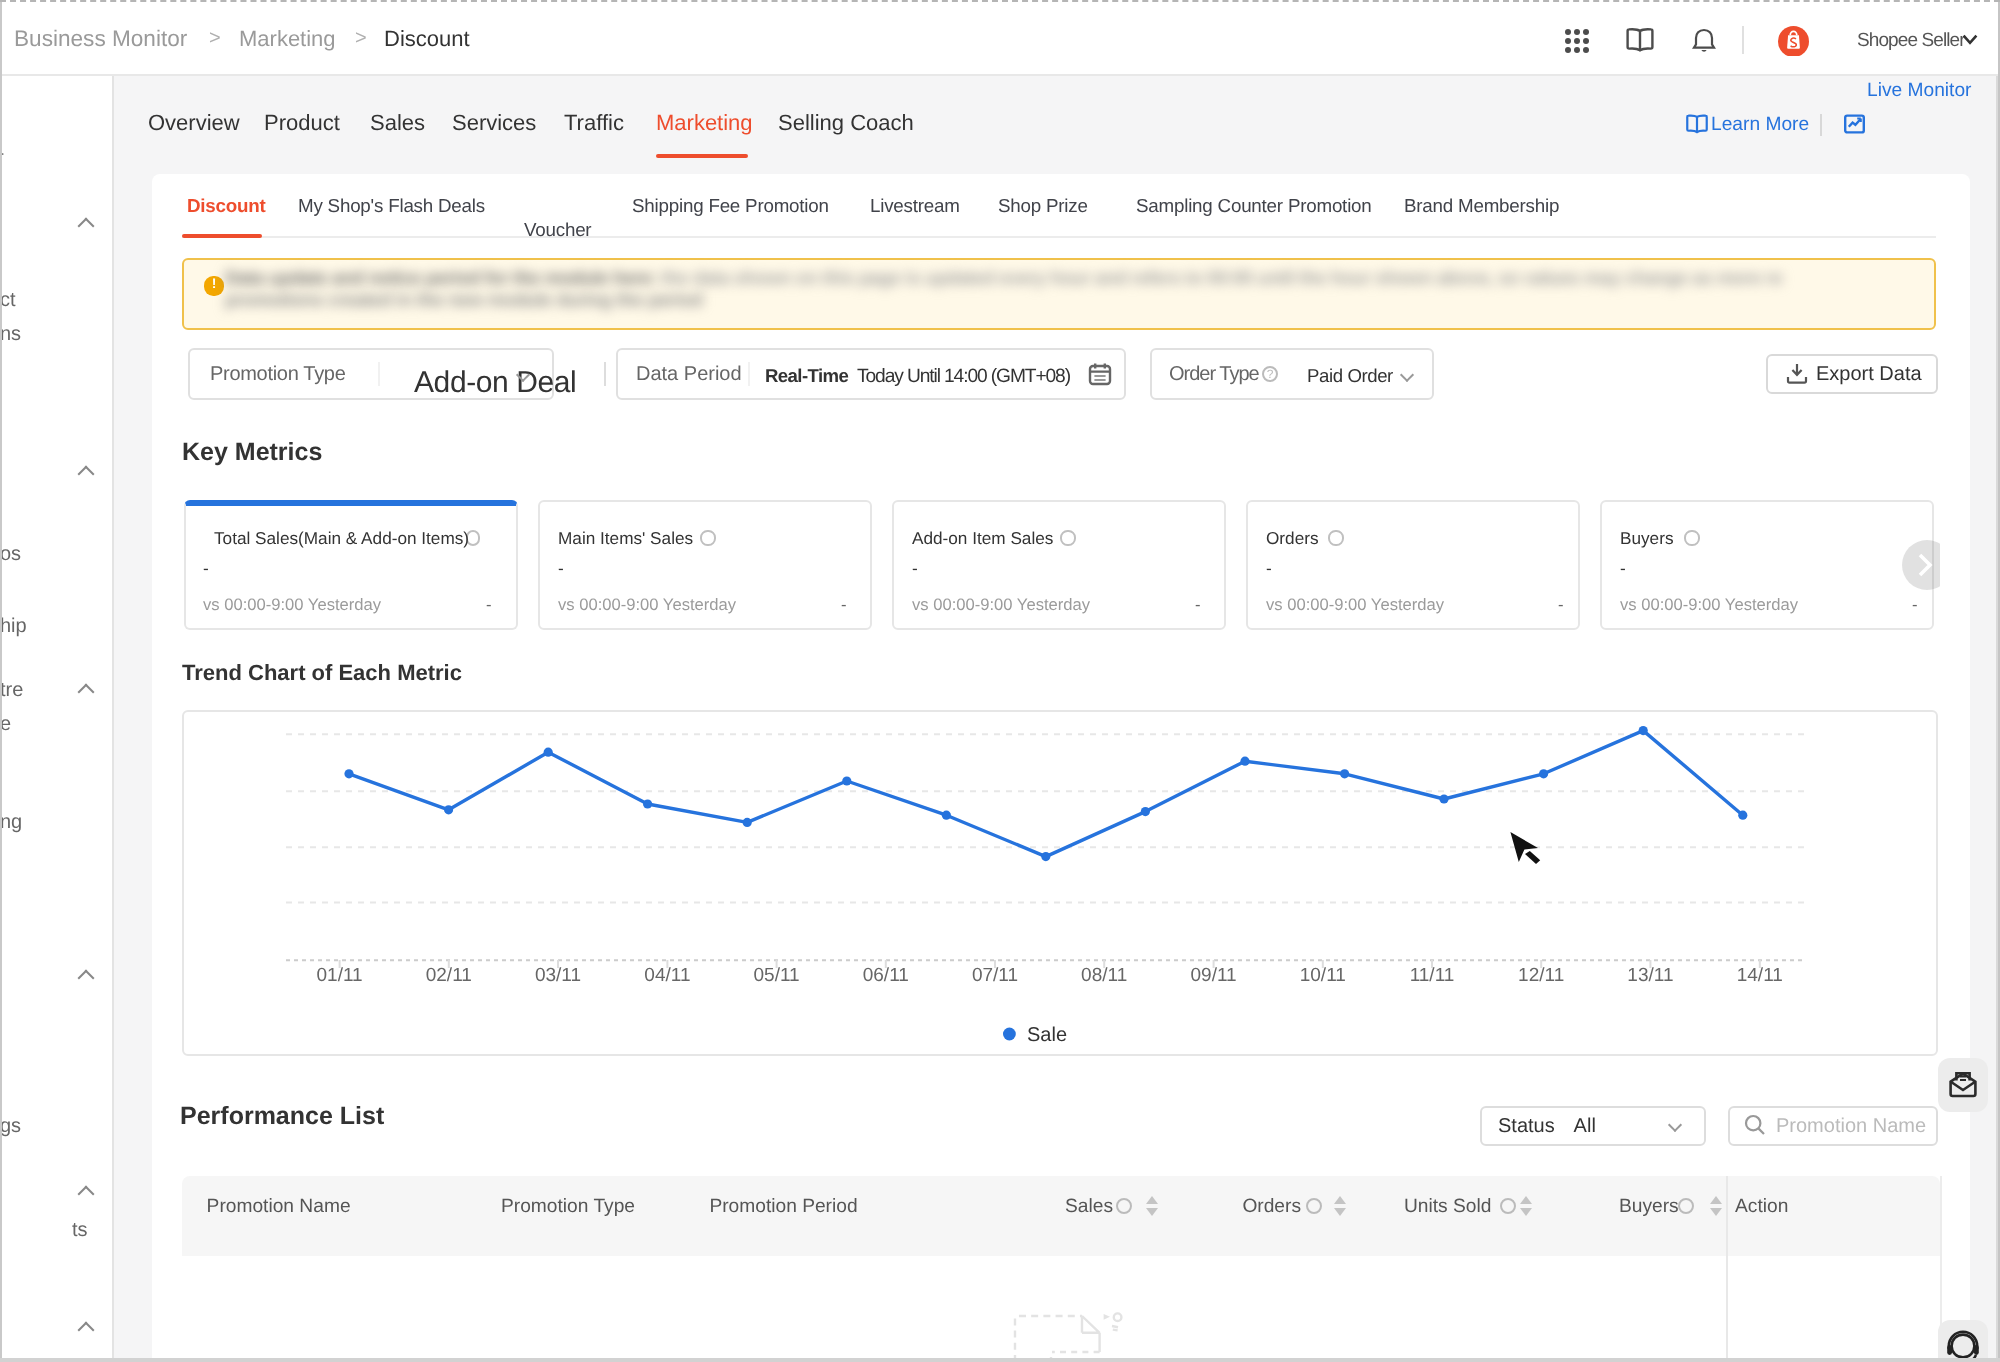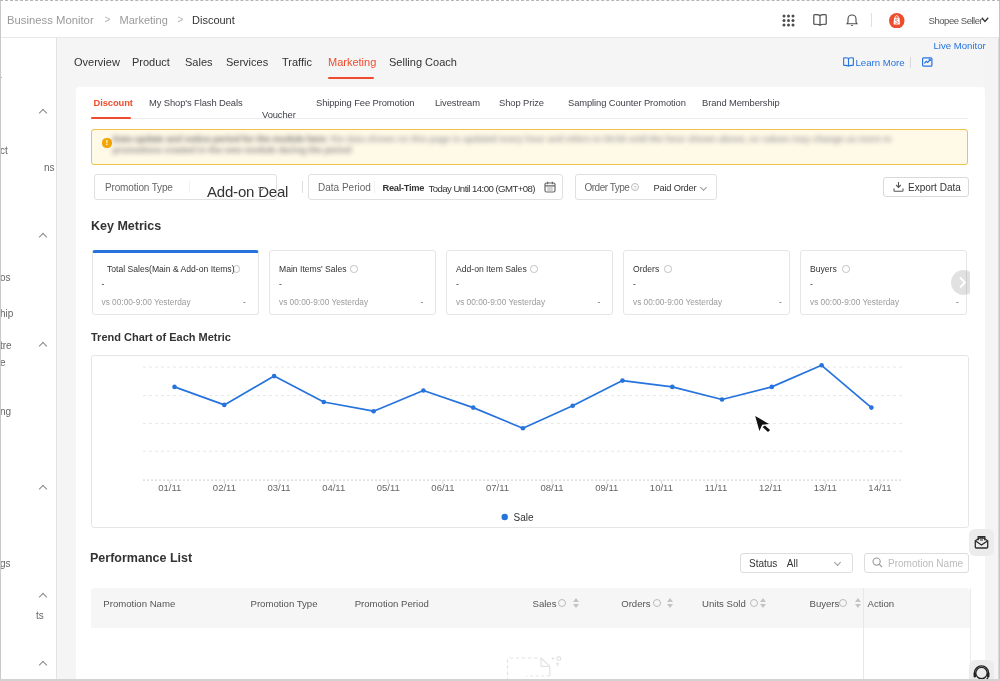--- a/index.html
+++ b/index.html
@@ -50,21 +50,21 @@
 <div class="abs" style="left:908.5px;top:15px;font-size:9.5px;letter-spacing:-0.45px;color:#555;z-index:31;margin-left:20px;">Shopee Seller</div>
 <svg class="abs" style="left:980.5px;top:16.5px;z-index:31;" width="8" height="6" viewBox="0 0 8 6">
     <path d="M0.8 0.8 L4 4.4 L7.2 0.8" fill="none" stroke="#333" stroke-width="1.3"></path>
   </svg>
 
 <div class="abs" style="left:0;top:38px;width:57px;height:643px;background:#fff;border-right:1px solid #e3e3e3;z-index:20;"></div>
 <div class="abs" style="z-index:21;font-size:10px;color:#666;">
   <span class="abs" style="left:-4px;top:57px;">g</span>
   <span class="abs" style="left:-1.5px;top:74px;">r</span>
   <span class="abs" style="left:0;top:145px;">ct</span>
-  <span class="abs" style="left:0;top:162px;padding-left:44px;">ns</span>
+  <span class="abs" style="left:0;top:162px;">ns</span>
   <span class="abs" style="left:0;top:272px;">os</span>
   <span class="abs" style="left:0;top:308px;">hip</span>
   <span class="abs" style="left:0;top:340px;">tre</span>
   <span class="abs" style="left:0;top:357px;">e</span>
   <span class="abs" style="left:0;top:406px;">ng</span>
   <span class="abs" style="left:0;top:558px;">gs</span>
   <span class="abs" style="left:0;top:610px;padding-left:36px;">ts</span>
   <span class="chev-up" style="left:40px;top:110px;"></span>
   <span class="chev-up" style="left:40px;top:234px;"></span>
   <span class="chev-up" style="left:40px;top:343px;"></span>

